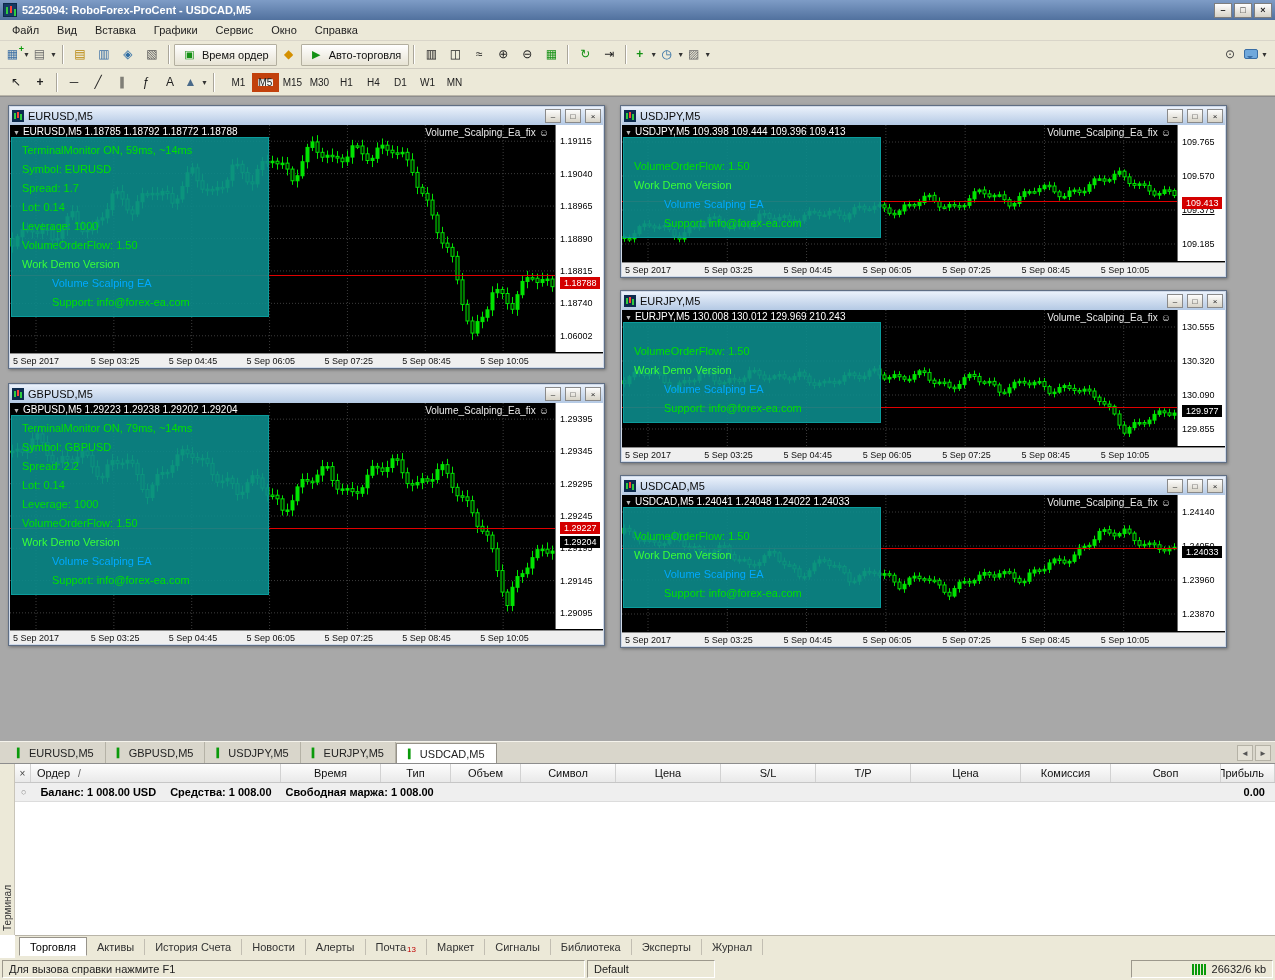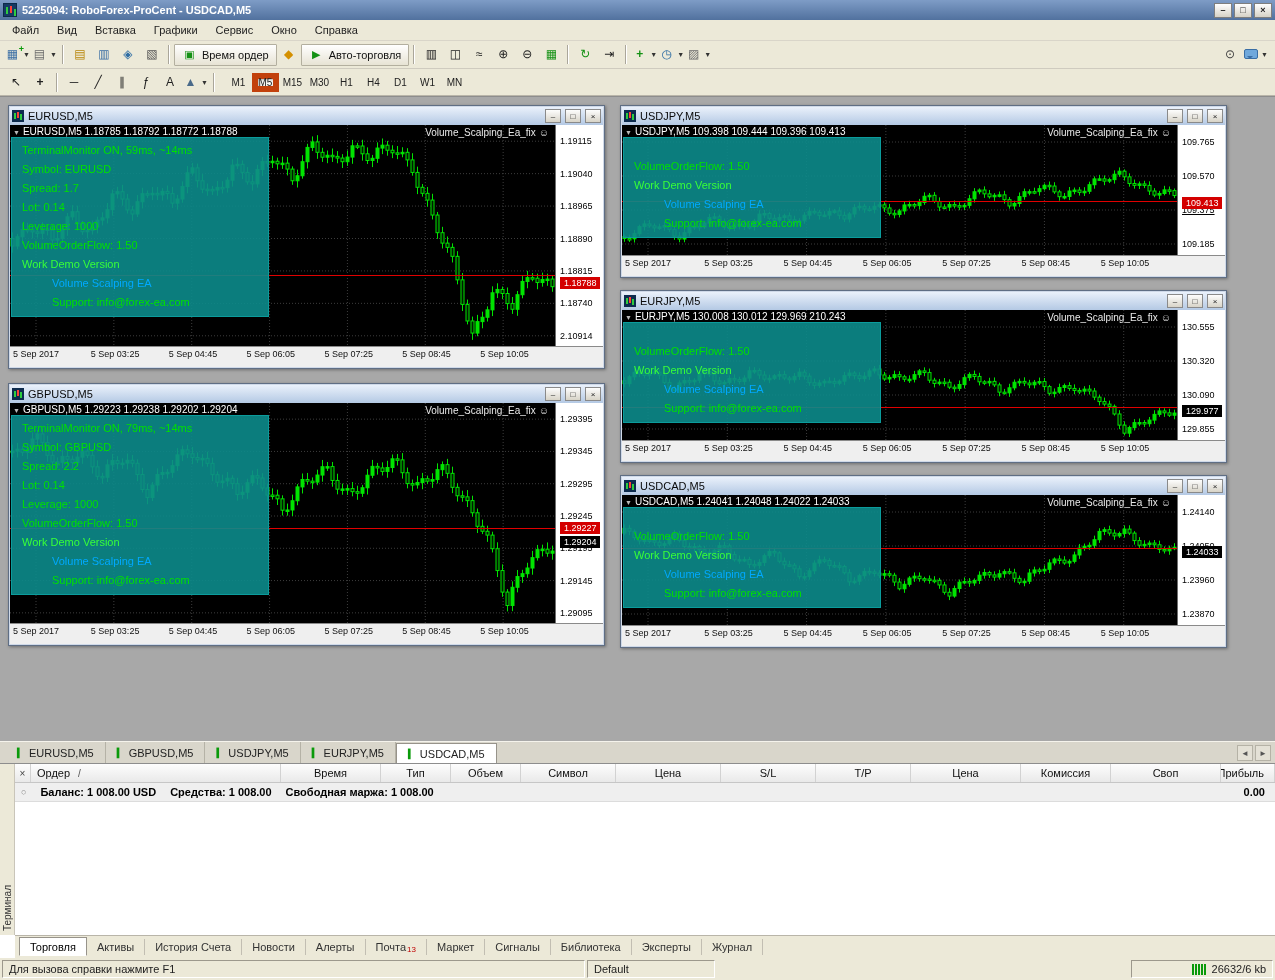--- a/index.html
+++ b/index.html
@@ -46,21 +46,21 @@
 .ea-line{height:19px;line-height:19px;font-size:11px;padding-left:10px;white-space:nowrap;color:#00e100}
 .ea-line.bright{color:#38ff38}
 .ea-line.blue{color:#00a9ff}
 .ea-line.indent{padding-left:40px}
 .red-line{position:absolute;left:0;height:1px;background:#e00000;z-index:2}
 .price-scale{position:absolute;right:0;top:0;width:48px;background:#fff;border-left:1px solid #6e6e6e;z-index:7}
 .ps-label{position:absolute;left:4px;font-size:9px;color:#000;white-space:nowrap}
 .ps-marker{position:absolute;left:4px;width:40px;height:12px;line-height:12px;font-size:9px;color:#fff;padding-left:4px}
 .ps-marker.red{background:#d40000}
 .ps-marker.black{background:#000}
-.time-axis{position:absolute;left:0;right:0;bottom:0;height:21px;background:#efefef;border-top:1px solid #8a8a8a;z-index:8}
+.time-axis{position:absolute;left:0;right:0;bottom:0;height:14px;background:#efefef;border-top:1px solid #8a8a8a;z-index:8}
 .ta-label{position:absolute;top:2px;font-size:9px;color:#111;white-space:nowrap}
 
 #charttabs{height:22px;background:#d9d6cb;border-top:1px solid #f5f3ec;display:flex;align-items:stretch;position:relative}
 #charttabs-list{display:flex;padding-left:6px}
 .ctab{display:flex;align-items:center;gap:5px;padding:0 11px;border-right:1px solid #b5b2a6;font-size:11px;color:#222}
 .ctab .tab-ic{color:#0a9a0a;font-size:9px}
 .ctab.active{background:#fff;border:1px solid #97938a;border-bottom:none;margin-top:1px}
 #charttabs-scroll{position:absolute;right:4px;top:3px;display:flex;gap:2px}
 #charttabs-scroll span{width:16px;height:16px;font-size:8px;display:flex;align-items:center;justify-content:center;color:#555;background:#e4e1d6;border:1px solid #b5b2a6}
 
@@ -496,21 +496,21 @@
         </div>
         <div class="ohlc"><span class="arr">▼</span><span>EURUSD,M5  1.18785 1.18792 1.18772 1.18788</span></div>
         <div class="ea-label" style="right: 54px;"><span>Volume_Scalping_Ea_fix</span><span class="smiley">☺</span></div>
         <div class="price-scale" style="height: 227px;">
           <span class="ps-label" style="top: 11.2143px;">1.19115</span>
           <span class="ps-label" style="top: 43.6429px;">1.19040</span>
           <span class="ps-label" style="top: 76.0714px;">1.18965</span>
           <span class="ps-label" style="top: 108.5px;">1.18890</span>
           <span class="ps-label" style="top: 140.929px;">1.18815</span>
           <span class="ps-label" style="top: 173.357px;">1.18740</span>
-          <span class="ps-label" style="top: 205.786px;">2.10914</span>
+          <span class="ps-label" style="top: 205.786px;">1.06002</span>
           <span class="ps-marker red" style="top: 151.538px;">1.18788</span>
         </div>
         <div class="time-axis">
           <span class="ta-label" style="left: 3px;">5 Sep 2017</span>
           <span class="ta-label" style="left: 80.8571px;">5 Sep 03:25</span>
           <span class="ta-label" style="left: 158.714px;">5 Sep 04:45</span>
           <span class="ta-label" style="left: 236.571px;">5 Sep 06:05</span>
           <span class="ta-label" style="left: 314.429px;">5 Sep 07:25</span>
           <span class="ta-label" style="left: 392.286px;">5 Sep 08:45</span>
           <span class="ta-label" style="left: 470.143px;">5 Sep 10:05</span>

